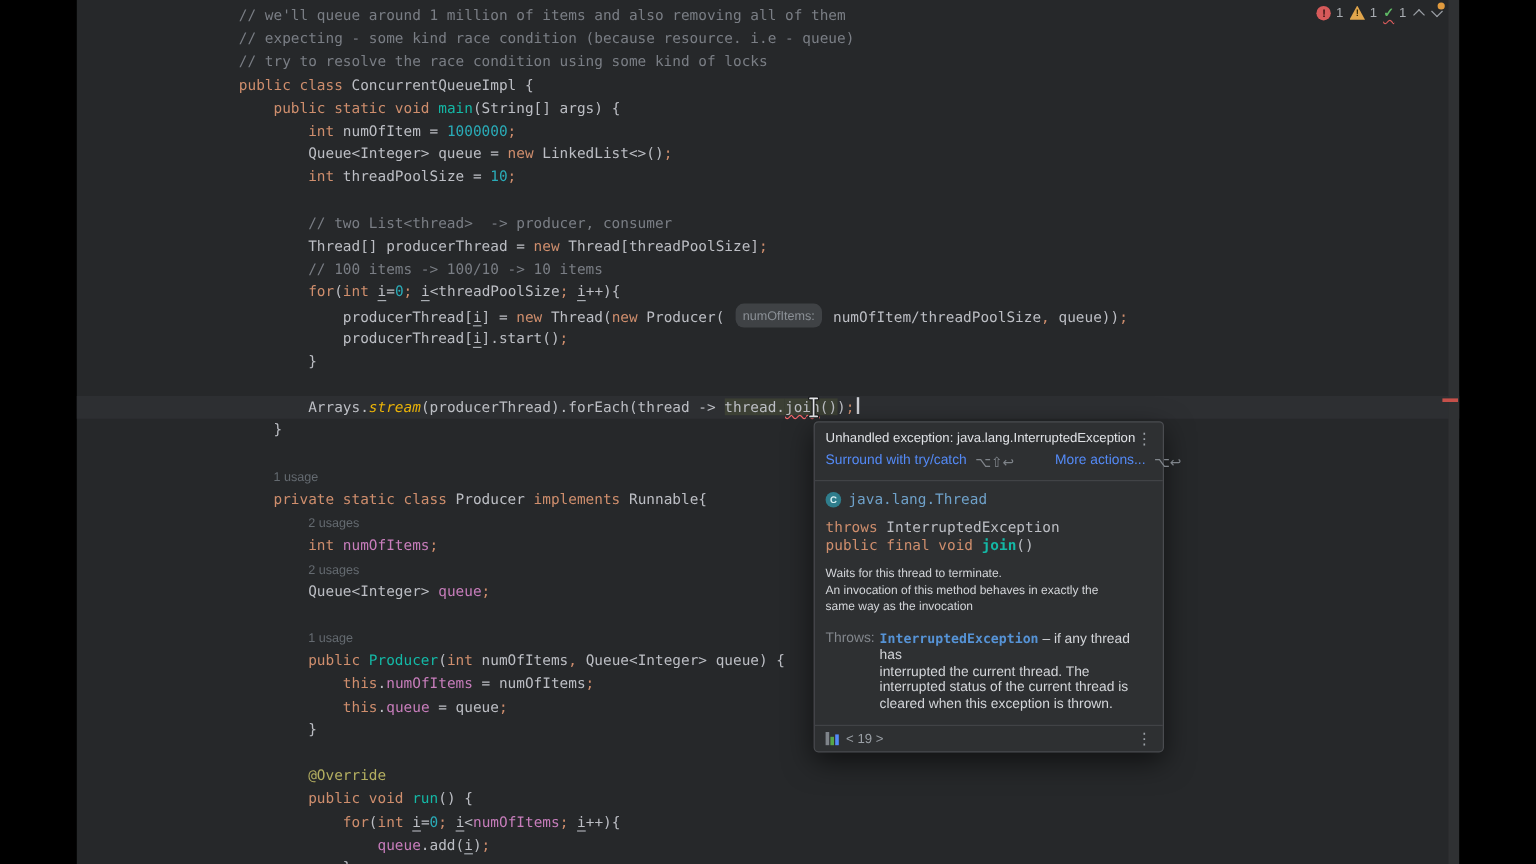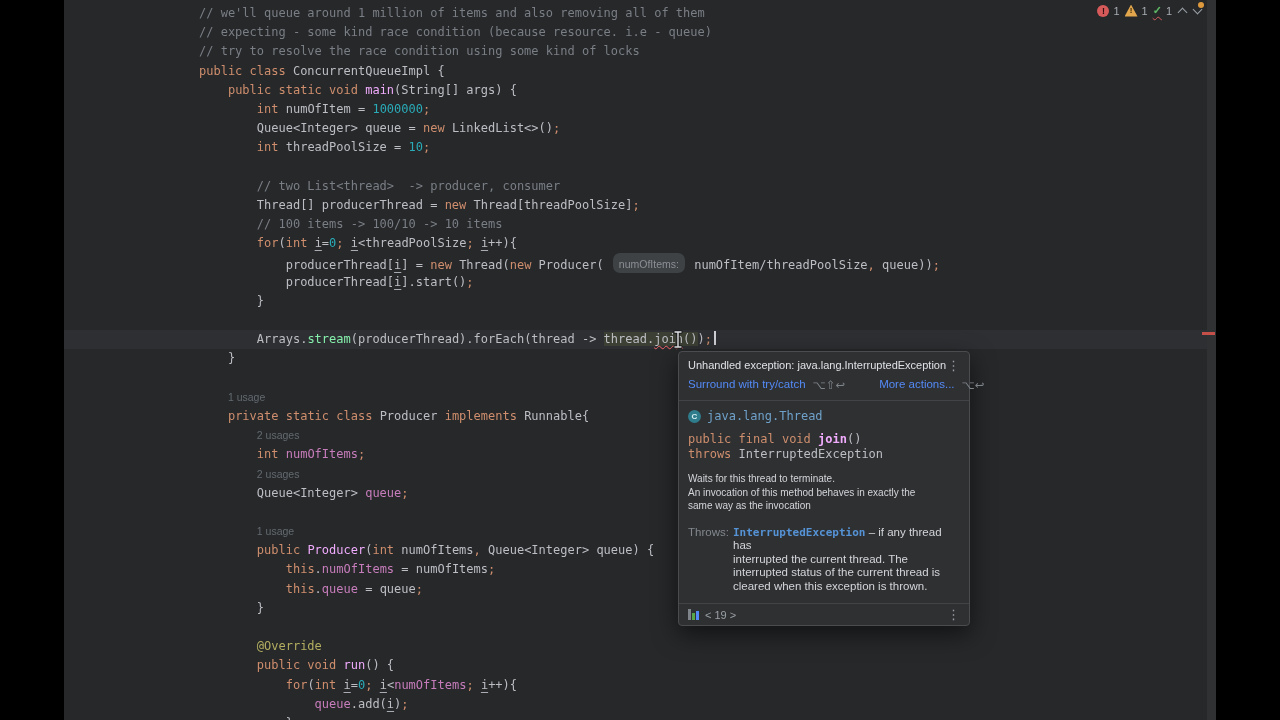--- a/index.html
+++ b/index.html
@@ -9,25 +9,25 @@
   
   .editor{position:absolute;left:64px;top:0;width:1152px;height:720px;background:#26282a;overflow:hidden;z-index:0}
   .codearea{position:absolute;left:135px;top:4px;font:12px/19.2px "DejaVu Sans Mono",monospace;
             white-space:pre;color:#bcbec4}
   .line{height:19.2px;position:relative}
   .line.cur::before{content:"";position:absolute;top:0;bottom:0;left:-1000px;width:2300px;background:#2d2f32;z-index:-1}
 
   
   .c{color:#7a7e85}
   .k{color:#cf8e6d}
-  .m{color:#f0abfc}
+  .m{color:#14b8a6}
   .n{color:#2aacb8}
   .f{color:#c77dbb}
   .p{color:#bcbec4}
-  .i{color:#86efac;}
+  .i{color:#eab308;font-style:italic}
   .a{color:#b3ae60}
   .u{color:#bcbec4;text-decoration:underline;text-decoration-color:#a9adb3;text-decoration-thickness:1px;text-underline-offset:3px}
   .sel{background:#3c4034}
   .e{text-decoration:underline wavy #f56468;text-decoration-skip-ink:none;text-underline-offset:2px;text-decoration-thickness:1px}
   .g{font:10.5px/19.2px "Liberation Sans",sans-serif;color:#646a70}
   .h{display:inline-block;font:10.5px/13px "Liberation Sans",sans-serif;color:#8b9096;background:#3f4245;
      border-radius:7px;padding:5px 6px 2px;vertical-align:1px;margin:0 2px}
   .caret{display:inline-block;width:2px;height:14px;background:#ced0d6;vertical-align:-2px;margin-left:2px}
 
   
@@ -127,22 +127,22 @@
         <span class="pshort">⌥↩</span>
       </div>
     </div>
 
     <div class="pdoc">
       <div class="classrow">
         <span class="classicon">C</span>
         <span class="classname">java.lang.Thread</span>
       </div>
       <div class="sig">
+          <div><span class="k">throws </span><span class="p">InterruptedException</span></div>
           <div><span class="k">public final void </span><span class="m">join</span><span class="p">()</span></div>
-          <div><span class="k">throws </span><span class="p">InterruptedException</span></div>
         </div>
       <div class="desc">
           <div>Waits for this thread to terminate.</div>
           <div>An invocation of this method behaves in exactly the</div>
           <div>same way as the invocation</div>
         </div>
       <div class="throws">
         <span class="tlabel">Throws:</span>
         <div class="tbody">
             <div><span class="tm">InterruptedException</span><span class="tl"> – if any thread has</span></div>

